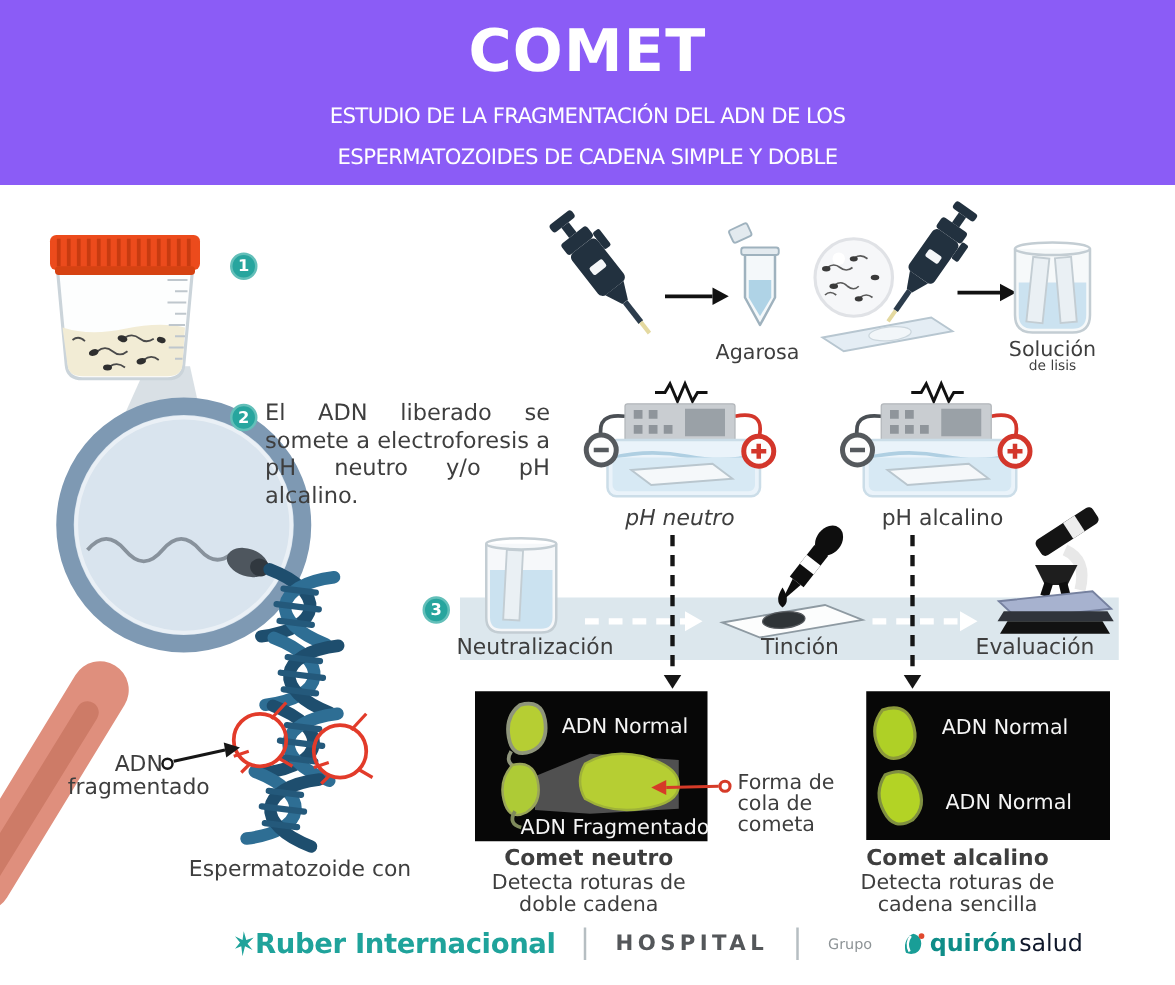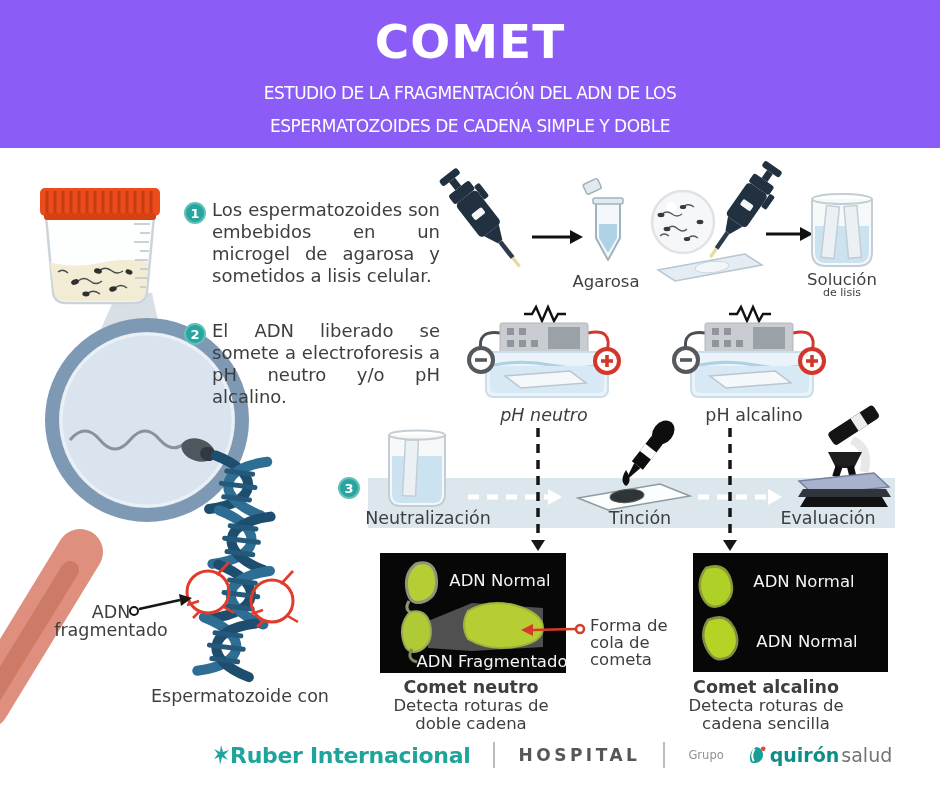--- a/index.html
+++ b/index.html
@@ -15,28 +15,28 @@
   .ctr{transform:translateX(-50%);text-align:center;}
   .stepnum{position:absolute;width:22px;height:22px;border-radius:50%;background:#27A59E;
            border:2px solid #63BFB9;box-sizing:border-box;color:#fff;font-size:13px;font-weight:700;
            display:flex;align-items:center;justify-content:center;}
   .steptxt{position:absolute;width:228px;font-size:18px;line-height:1.22;text-align:justify;
            color:#3E3E3E;}
   .white{color:#F4F4F4;}
   .boxcap{position:absolute;text-align:center;transform:translateX(-50%);line-height:1.0;}
   .boxcap .t{font-size:17.5px;font-weight:700;}
   .boxcap .d{font-size:16.5px;line-height:1.13;}
-  .footer{position:absolute;left:214px;top:742px;display:flex;align-items:center;gap:23px;justify-content:space-between;}
+  .footer{position:absolute;left:188px;top:742px;display:flex;align-items:center;gap:23px;justify-content:space-between;}
   .brand{font-size:22px;font-weight:800;color:#1FA39B;letter-spacing:-0.3px;display:flex;align-items:center;gap:1px;}
   .vdiv{width:2px;height:26px;background:#B6BEC2;}
   .hosp{font-size:17px;font-weight:600;color:#54575A;letter-spacing:3.5px;}
   .grupo{font-size:11.5px;color:#8D9396;}
   .qs{font-size:19px;display:flex;align-items:center;gap:2px;}
   .qs .q{color:#0F8D88;font-weight:600;}
-  .qs .s{color:#737373;font-weight:400;}
+  .qs .s{color:#0f172a;font-weight:400;}
 </style>
 </head>
 <body>
 
 <div class="page">
 
   <svg class="art" viewBox="0 0 940 788">
     <defs>
       <g id="pip">
         <rect x="-12" y="-8" width="24" height="8" rx="3" fill="#22313F"></rect>
@@ -321,21 +321,20 @@
     </g>
   </svg>
 
   <div class="header">
     <div class="title">COMET</div>
     <div class="sub" style="top:71px;">ESTUDIO DE LA FRAGMENTACIÓN DEL ADN DE LOS</div>
     <div class="sub" style="top:104px;">ESPERMATOZOIDES DE CADENA SIMPLE Y DOBLE</div>
   </div>
 
   <div class="stepnum" style="left:184px;top:202px;">1</div>
-  <div class="steptxt" style="left:212px;top:199px;">Los espermatozoides son embebidos en un microgel de agarosa y sometidos a lisis celular.</div>
 
   <div class="stepnum" style="left:184px;top:323px;">2</div>
   <div class="steptxt" style="left:212px;top:320px;">El ADN liberado se somete a electroforesis a pH neutro y/o pH alcalino.</div>
 
   <div class="stepnum" style="left:338px;top:477px;">3</div>
 
   <div class="lbl ctr" style="left:606px;top:273px;font-size:16.5px;">Agarosa</div>
   <div class="lbl ctr" style="left:842px;top:271px;font-size:16.5px;">Solución</div>
   <div class="lbl ctr" style="left:842px;top:287px;font-size:11px;">de lisis</div>
 

